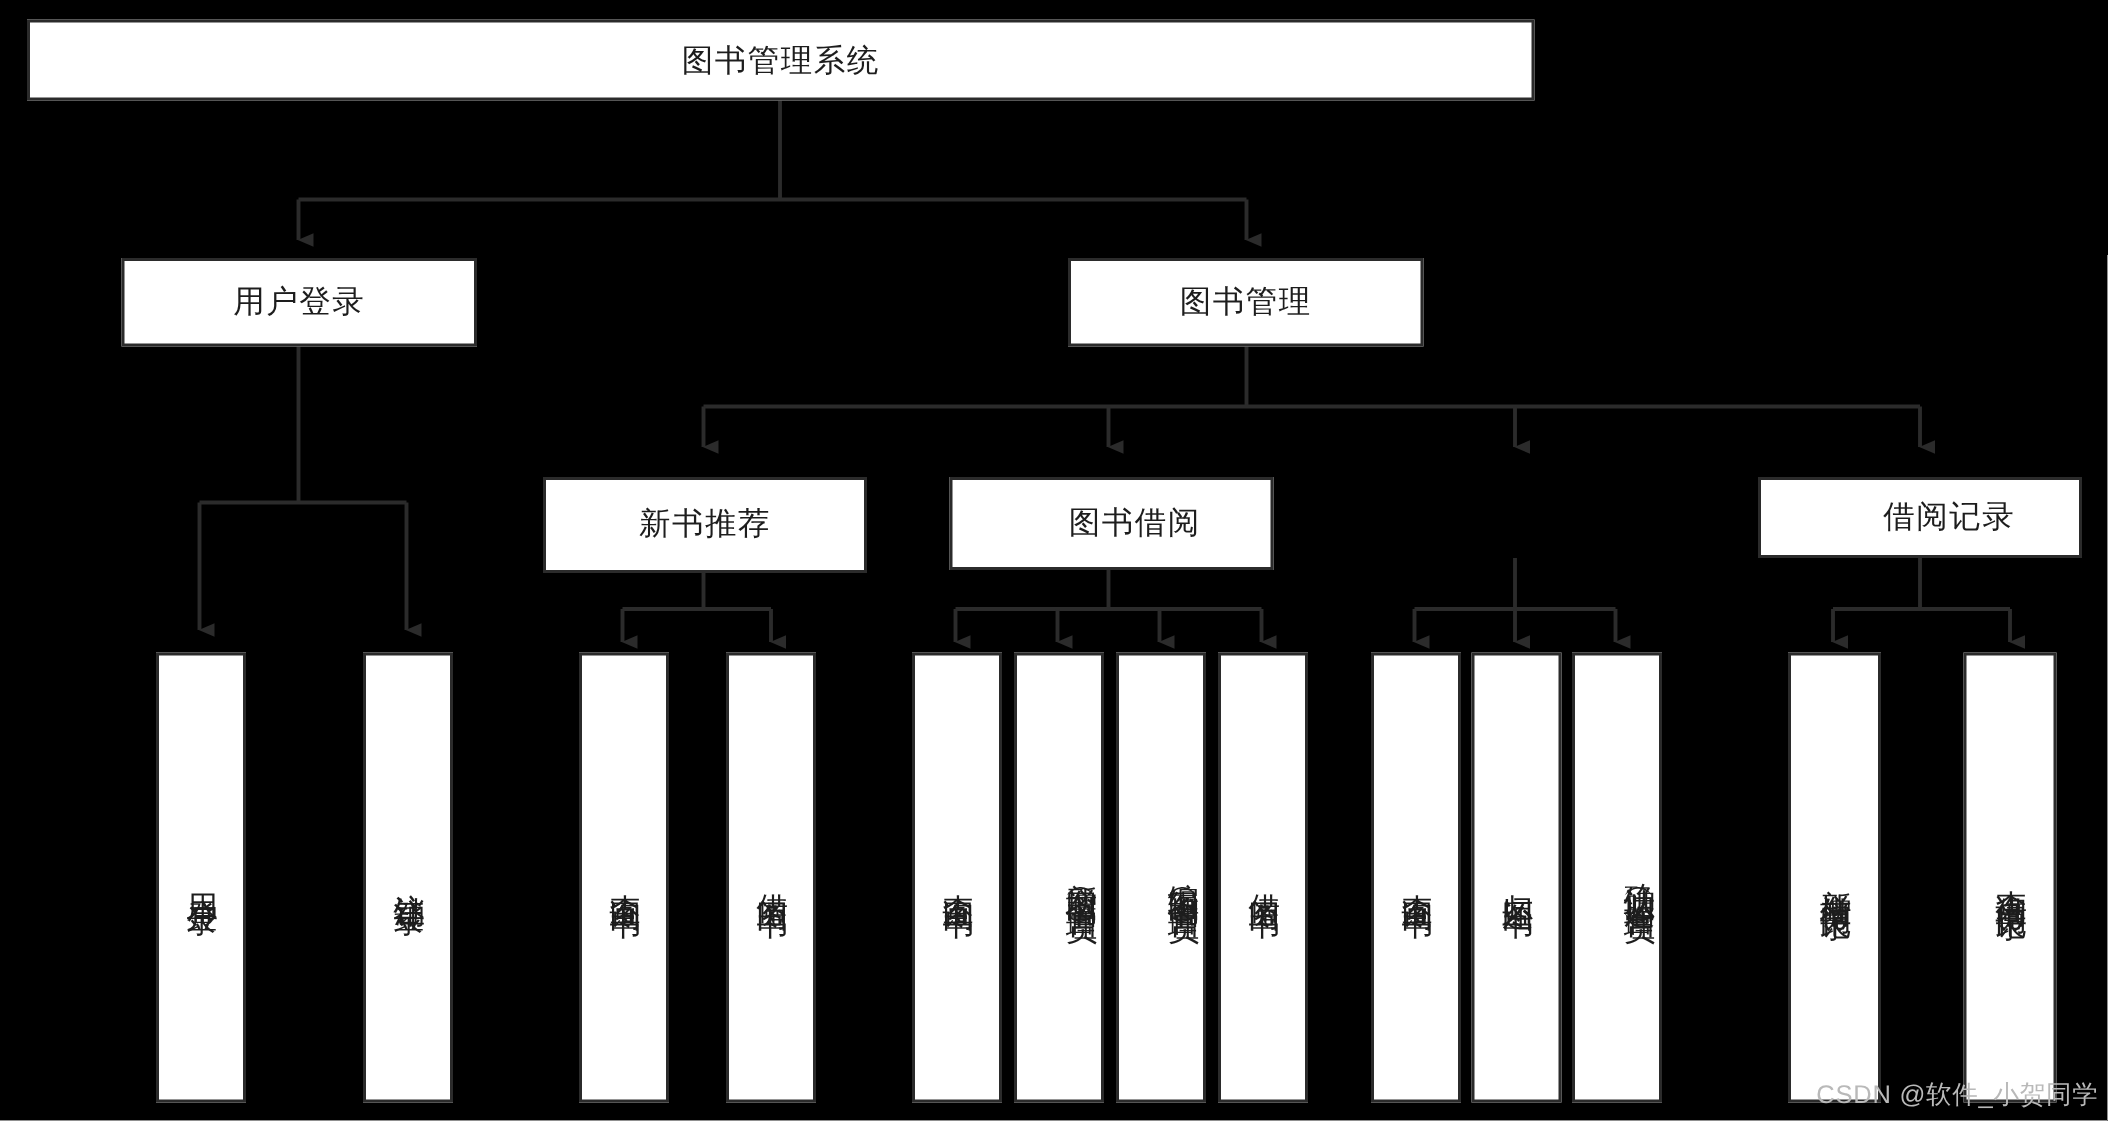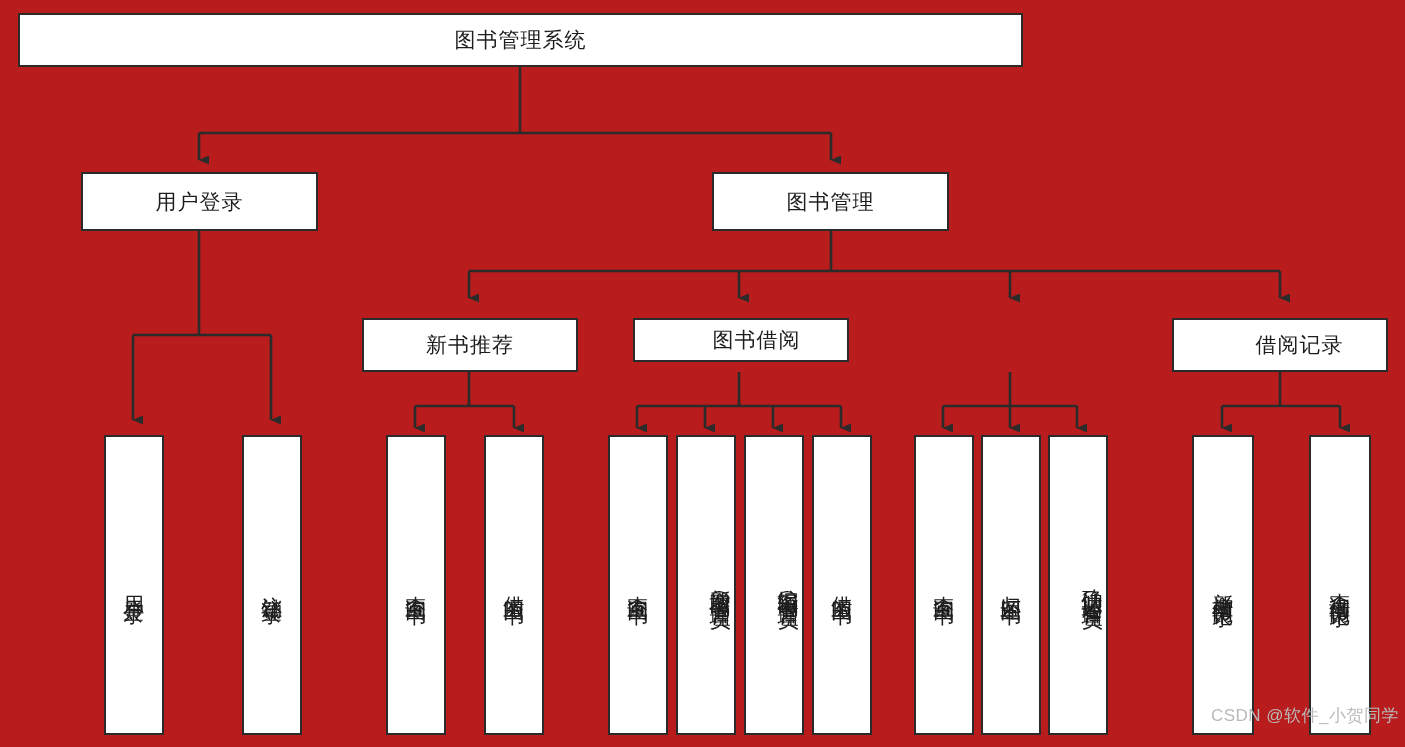--- a/index.html
+++ b/index.html
@@ -5,21 +5,21 @@
 <style>
   html,body{margin:0;padding:0;background:#ffffff;}
   body{
     font-family:"Liberation Sans","DejaVu Sans",sans-serif;
     color:#1a1a1a;
   }
   #diagram-root{
     position:relative;
     width:1405px;
     height:747px;
-    background:#b91c1c;
+    background:#000000;
     overflow:hidden;
   }
   svg.wires{
     position:absolute;
     left:0; top:0;
     width:1405px;
     height:747px;
     pointer-events:none;
   }
   .node{
@@ -54,21 +54,21 @@
     justify-content:center;
   }
   .node.v-node .vlabel{
     writing-mode:vertical-rl;
     text-orientation:upright;
     white-space:nowrap;
   }
   #watermark{
     position:absolute;
     right:6px;
-    bottom:20px;
+    bottom:6px;
     font-size:17px;
     color:#b9b9b9;
     letter-spacing:0.5px;
     user-select:none;
     white-space:nowrap;
   }
 </style>
 </head>
 <body>
 
@@ -129,25 +129,25 @@
   </div>
 
   <div class="node h-node" style="left:81px; top:172px; width:237px; height:59px;">
     <span>用户登录</span>
   </div>
 
   <div class="node h-node" style="left:712px; top:172px; width:237px; height:59px;align-items:center;">
     <span>图书管理</span>
   </div>
 
-  <div class="node h-node" style="left:362px; top:318px; width:216px; height:54px;">
+  <div class="node h-node" style="left:362px; top:318px; width:216px; height:64px;">
     <span>新书推荐</span>
   </div>
 
-  <div class="node h-node" style="left:633px; top:318px; width:216px; height:44px;padding-left:31px;">
+  <div class="node h-node" style="left:633px; top:318px; width:216px; height:62px;padding-left:31px;">
     <span>图书借阅</span>
   </div>
 
 
   <div class="node h-node" style="left:1172px; top:318px; width:216px; height:54px;padding-left:39px;">
     <span>借阅记录</span>
   </div>
 
   <div class="node v-node" style="left:104px; top:435px; width:60px; height:300px;">
     <span class="vlabel">用户登录</span>

